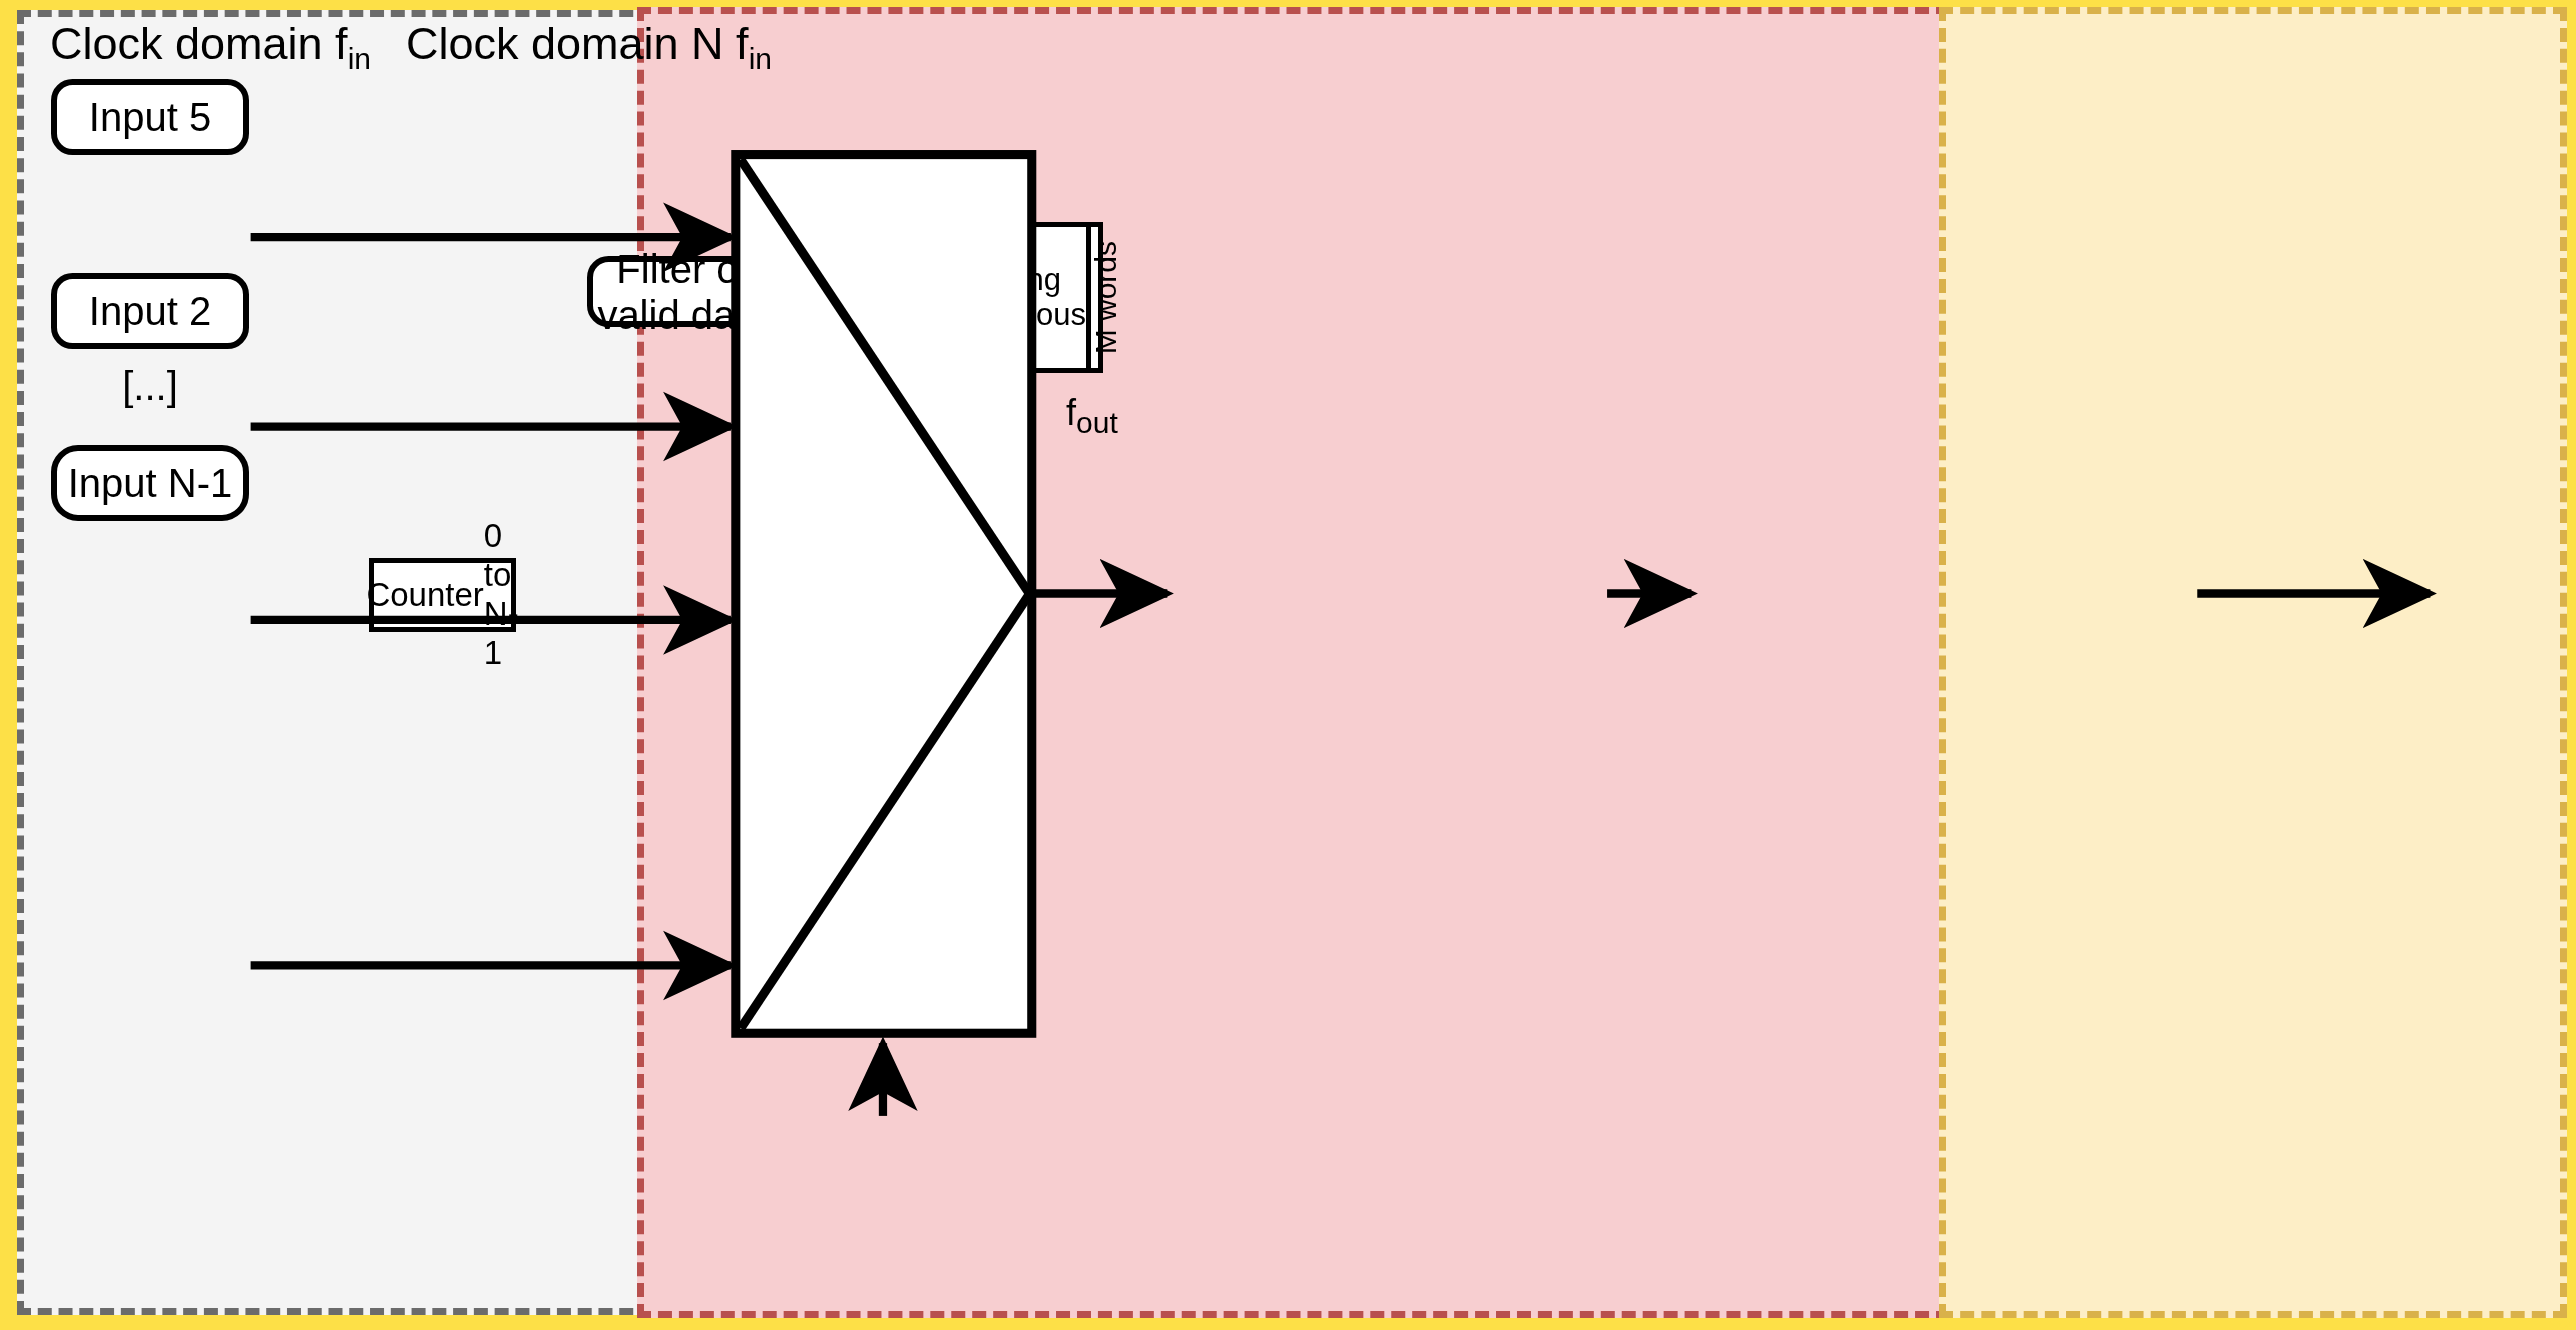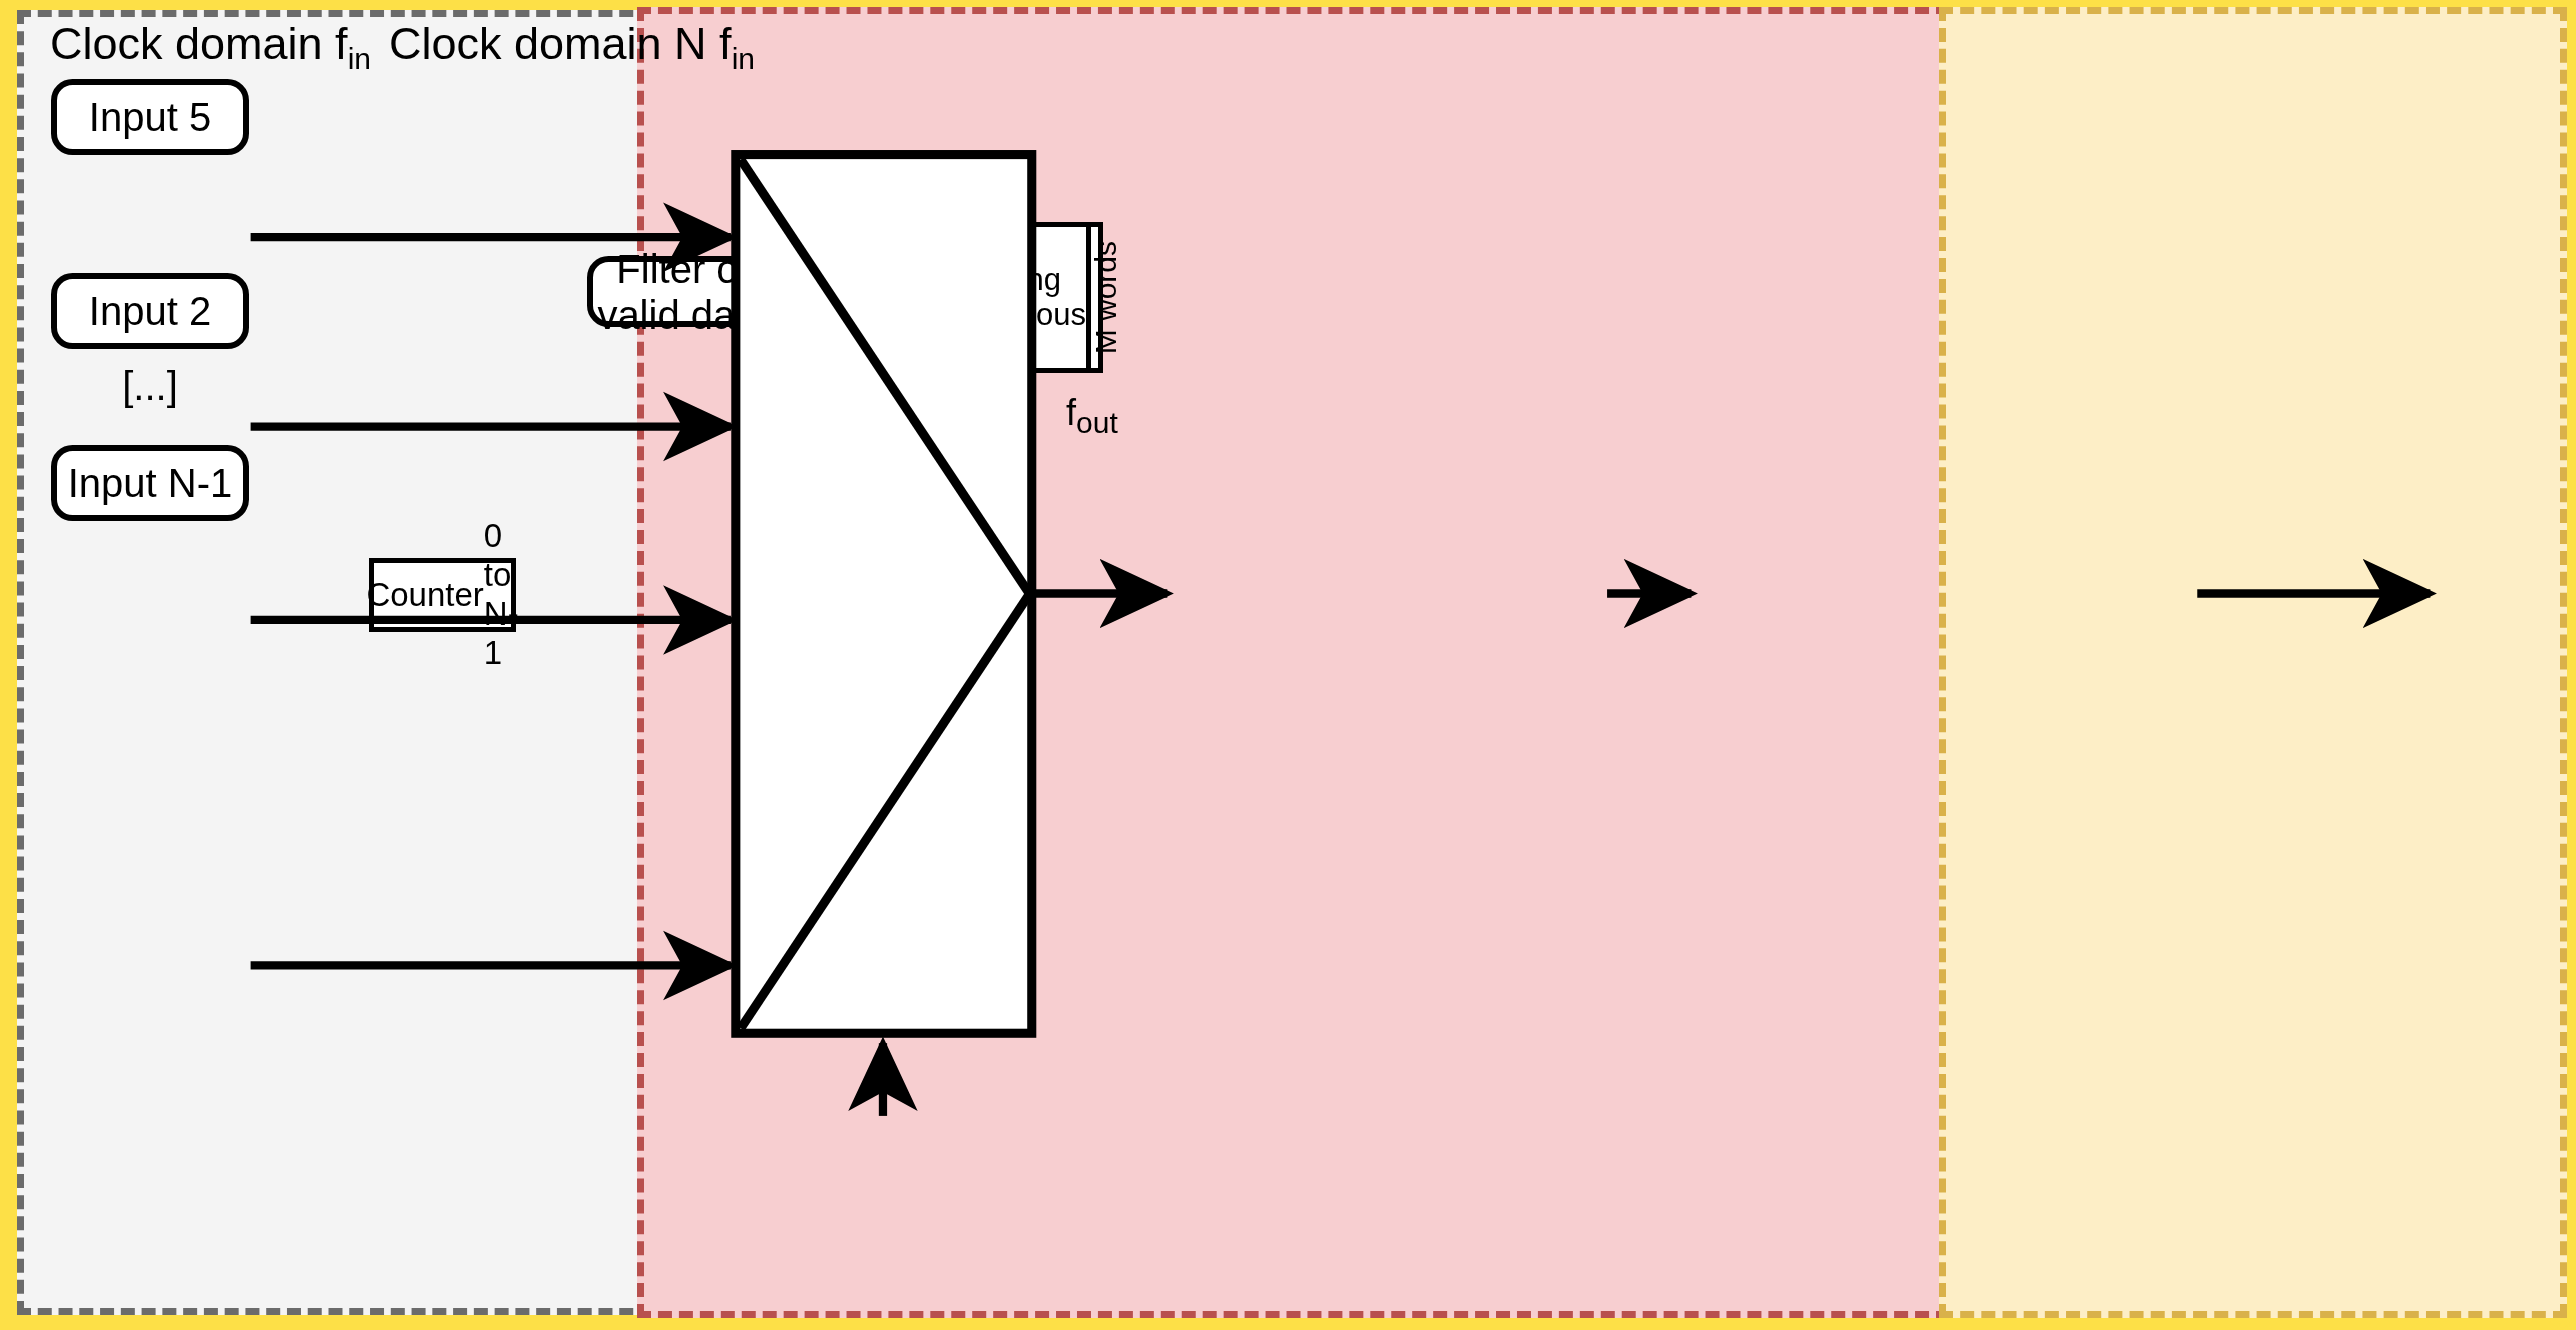--- a/index.html
+++ b/index.html
@@ -10,34 +10,34 @@
   .domain{position:absolute;box-sizing:border-box;}
   #domain-in{left:16.5px;top:10px;width:637px;height:1305px;
              background:#f4f4f4;border:7.4px dashed #6b6b6b;}
   #domain-mid{left:637px;top:6.6px;width:1313px;height:1311px;
              background:#f7ced0;border:7.4px dashed #b8504e;}
   #domain-out{left:1939px;top:6.6px;width:628px;height:1311px;
              background:#fdeec6;border:7.4px dashed #d9b14a;}
 
   .domain-label{position:absolute;font-size:45px;color:#000;white-space:nowrap;}
   #label-in{left:50px;top:18px;}
-  #label-mid{left:389px;top:18px;}
+  #label-mid{left:406px;top:18px;}
   #label-out{left:2106px;top:18px;}
   .sub{font-size:30px;vertical-align:sub;line-height:0;}
 
   
   .rbox{position:absolute;box-sizing:border-box;background:#ffffff;
         border:6.6px solid #000;border-radius:21.5px;
         display:flex;align-items:center;justify-content:center;
         font-size:40px;color:#000;text-align:center;line-height:1.15;}
 
   #in0{left:51px;top:79px;width:198px;height:76px;}
   #in1{left:51px;top:175px;width:198px;height:76px;}
   #in2{left:51px;top:273px;width:198px;height:76px;align-items:center;}
-  #inN{left:51px;top:445px;width:198px;height:76px;}
+  #inN{left:51px;top:445px;width:198px;height:76px;border-radius:27px;}
 
   #ellipsis{position:absolute;left:51px;top:364px;width:198px;
             text-align:center;font-size:40px;color:#000;}
 
   
   #filter{left:587px;top:256px;width:192px;height:71px;}
 
   
   #counter{position:absolute;left:369px;top:558px;width:147px;height:74px;
            box-sizing:border-box;background:#fff;border:5px solid #000;

